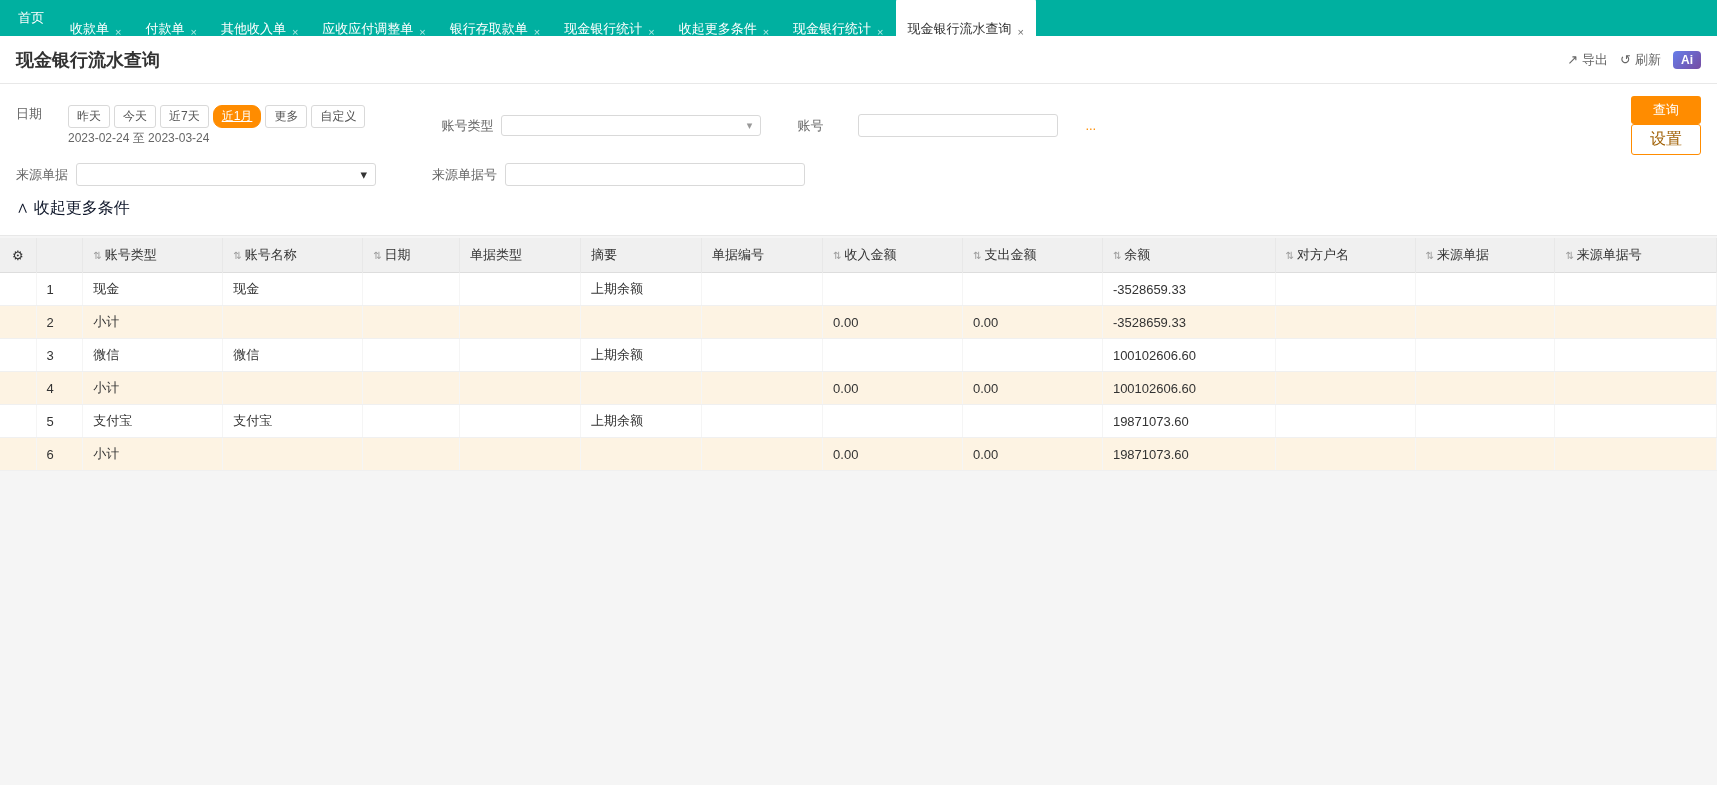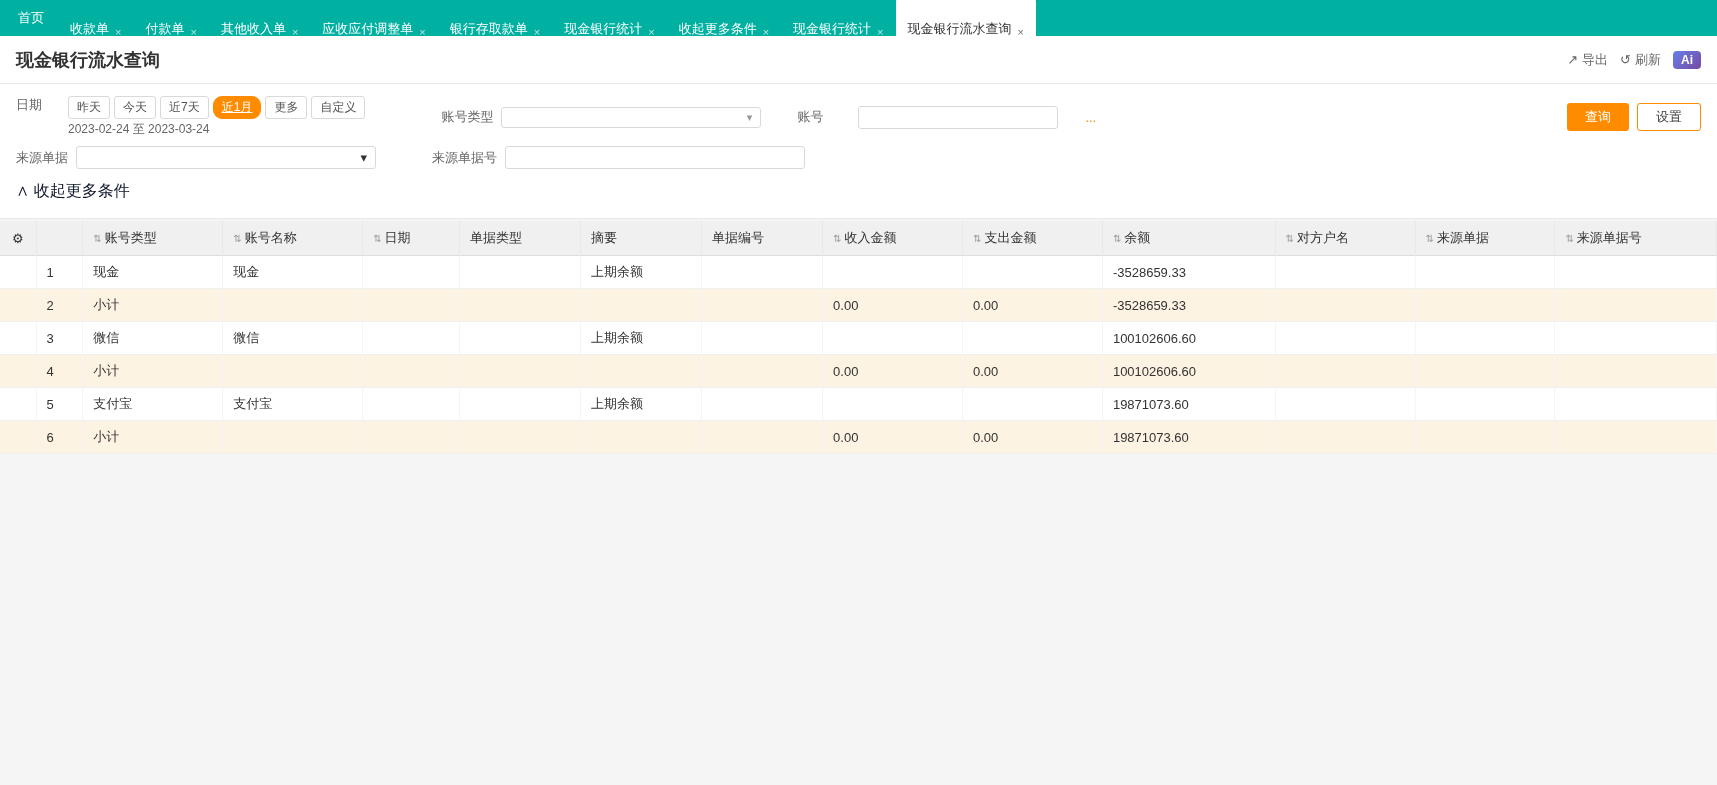--- a/index.html
+++ b/index.html
@@ -160,26 +160,26 @@
       background: #ff8c00;
       color: #fff;
       border: none;
       border-radius: 3px;
       padding: 5px 18px;
       cursor: pointer;
       font-size: 13px;
     }
     .settings-btn {
       background: #fff;
-      color: #404040;
+      color: #a16207;
       border: 1px solid #ff8c00;
       border-radius: 3px;
       padding: 4px 18px;
       cursor: pointer;
-      font-size: 13px;
+      font-size: 16px;
     }
 
     .collapse-bar {
       text-align: left;
       padding: 4px 0;
       color: #0f172a;
       font-size: 16px;
       cursor: pointer;
       background: #fff;
     }
@@ -355,21 +355,21 @@
     </div>
 
     <div style="display:flex;align-items:center;gap:21px;margin-left:20px;">
       <span class="filter-label">账号</span>
       <div class="filter-input-wrap" style="min-width:200px;">
         <input type="text" style="">
       </div>
       <span class="dots-btn">...</span>
     </div>
 
-    <div style="display:flex;gap:8px;margin-left:auto;">
+    <div style="display:flex;flex-direction:column;gap:0;margin-left:auto;">
       <button class="query-btn">查询</button>
       <button class="settings-btn">设置</button>
     </div>
   </div>
 
   <div class="filter-row" style="margin-bottom:0;">
 
     <div style="display:flex;align-items:center;gap:8px;">
       <span class="filter-label">来源单据</span>
       <div class="source-doc-select" style="min-width:300px;">

